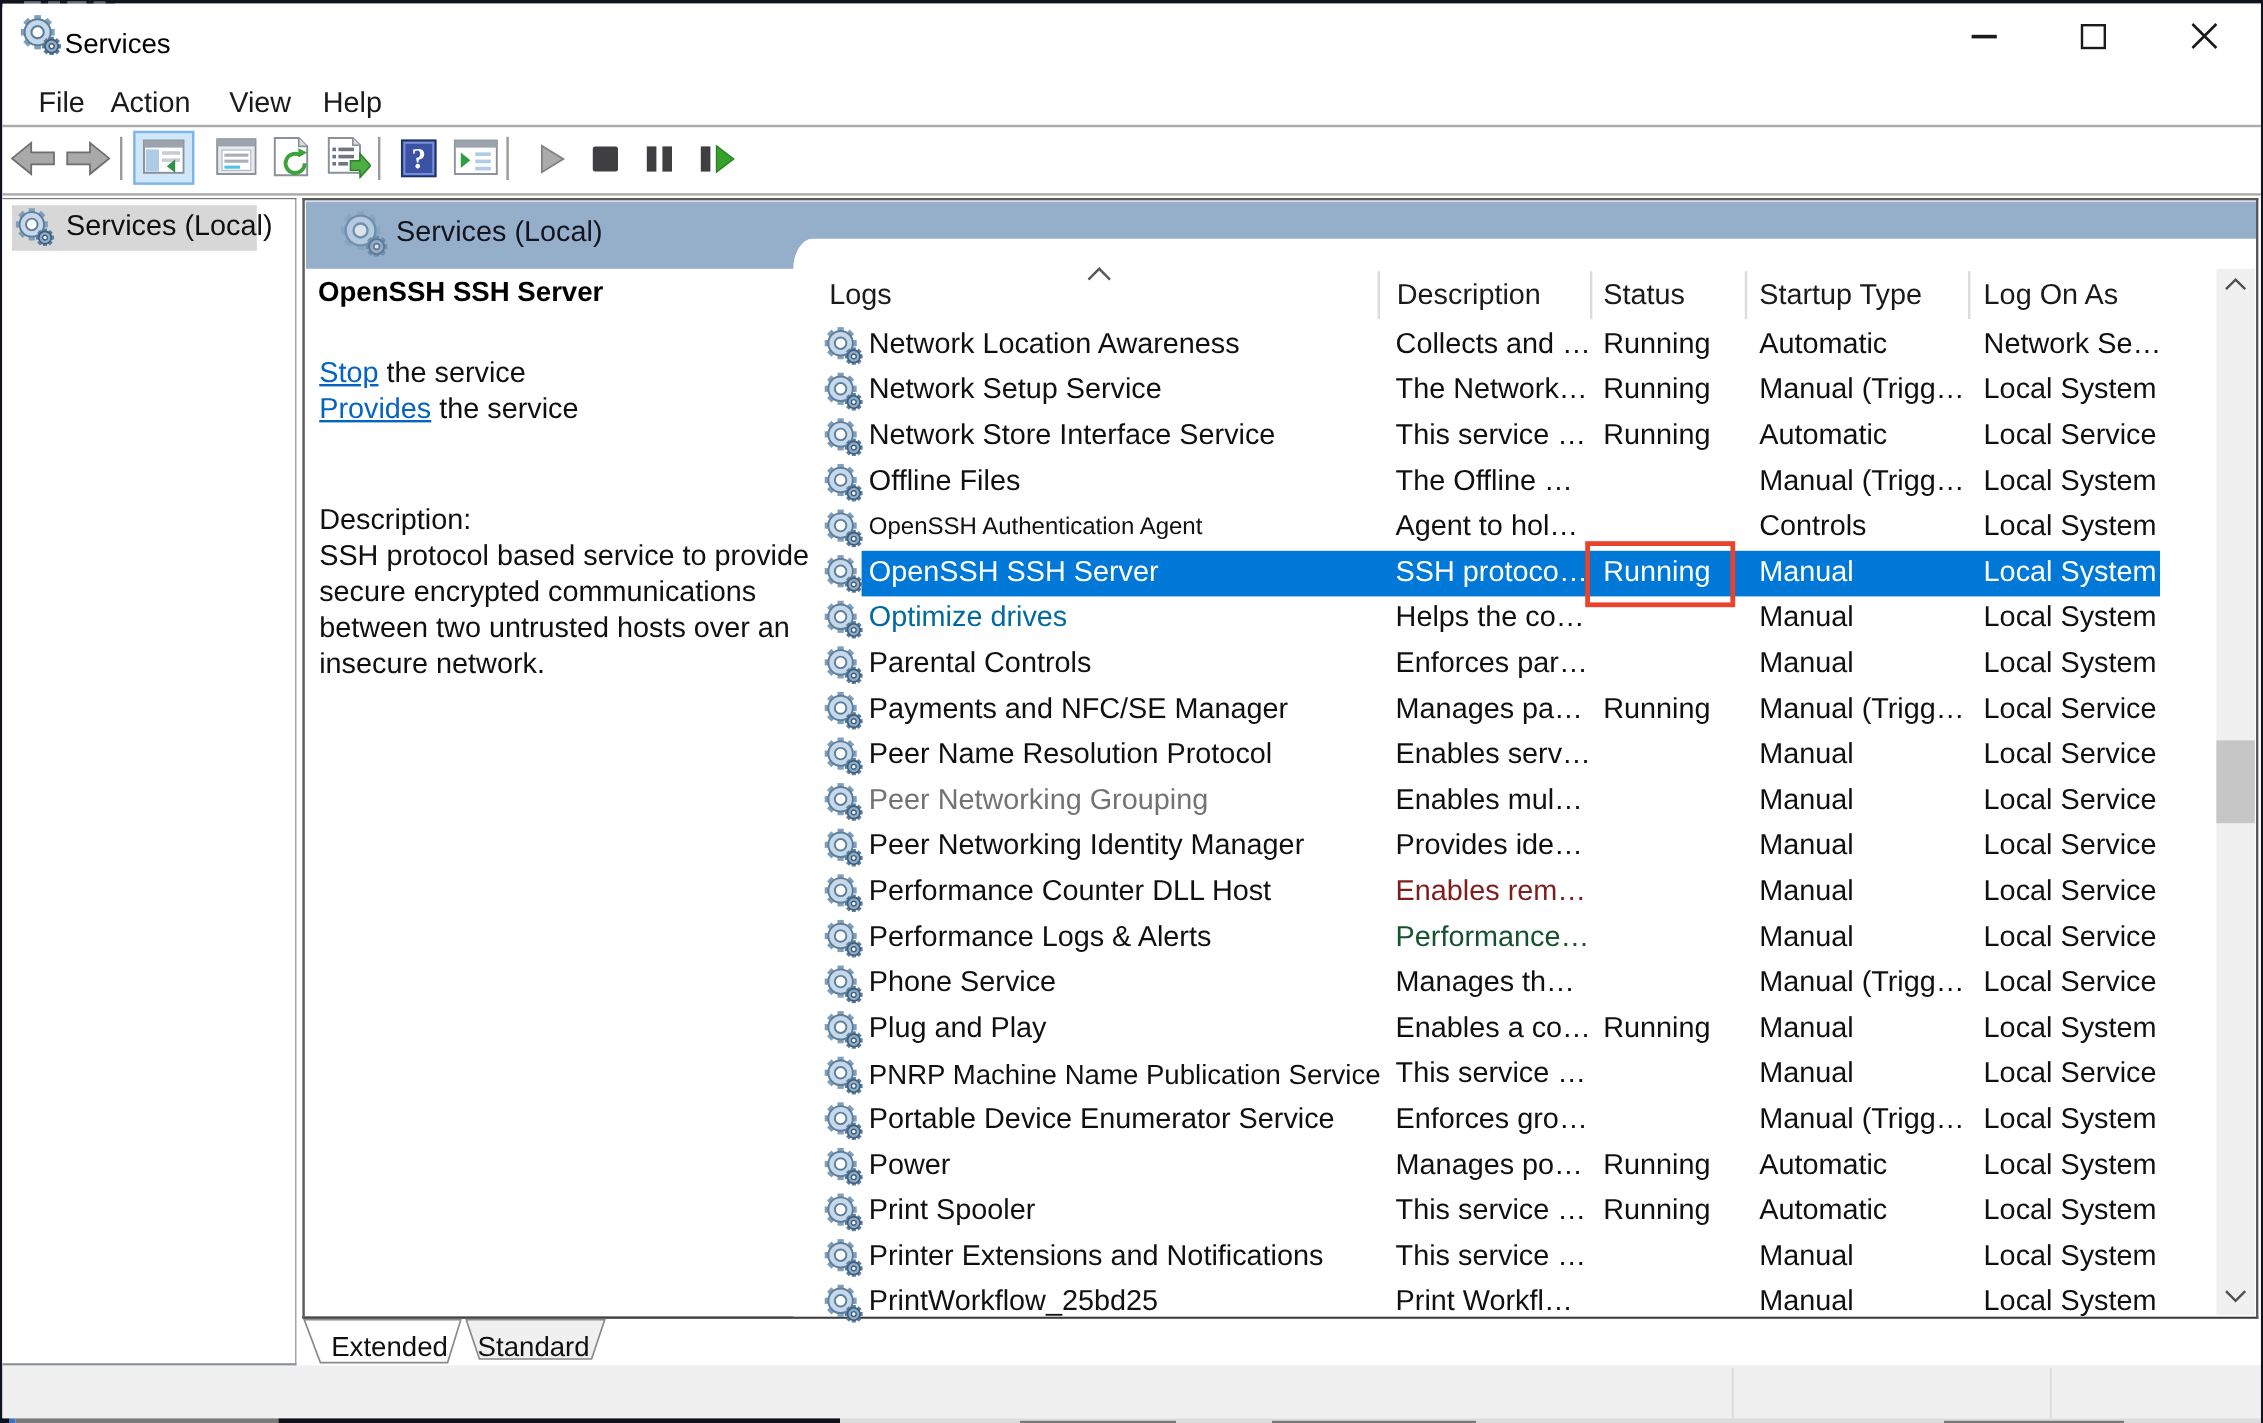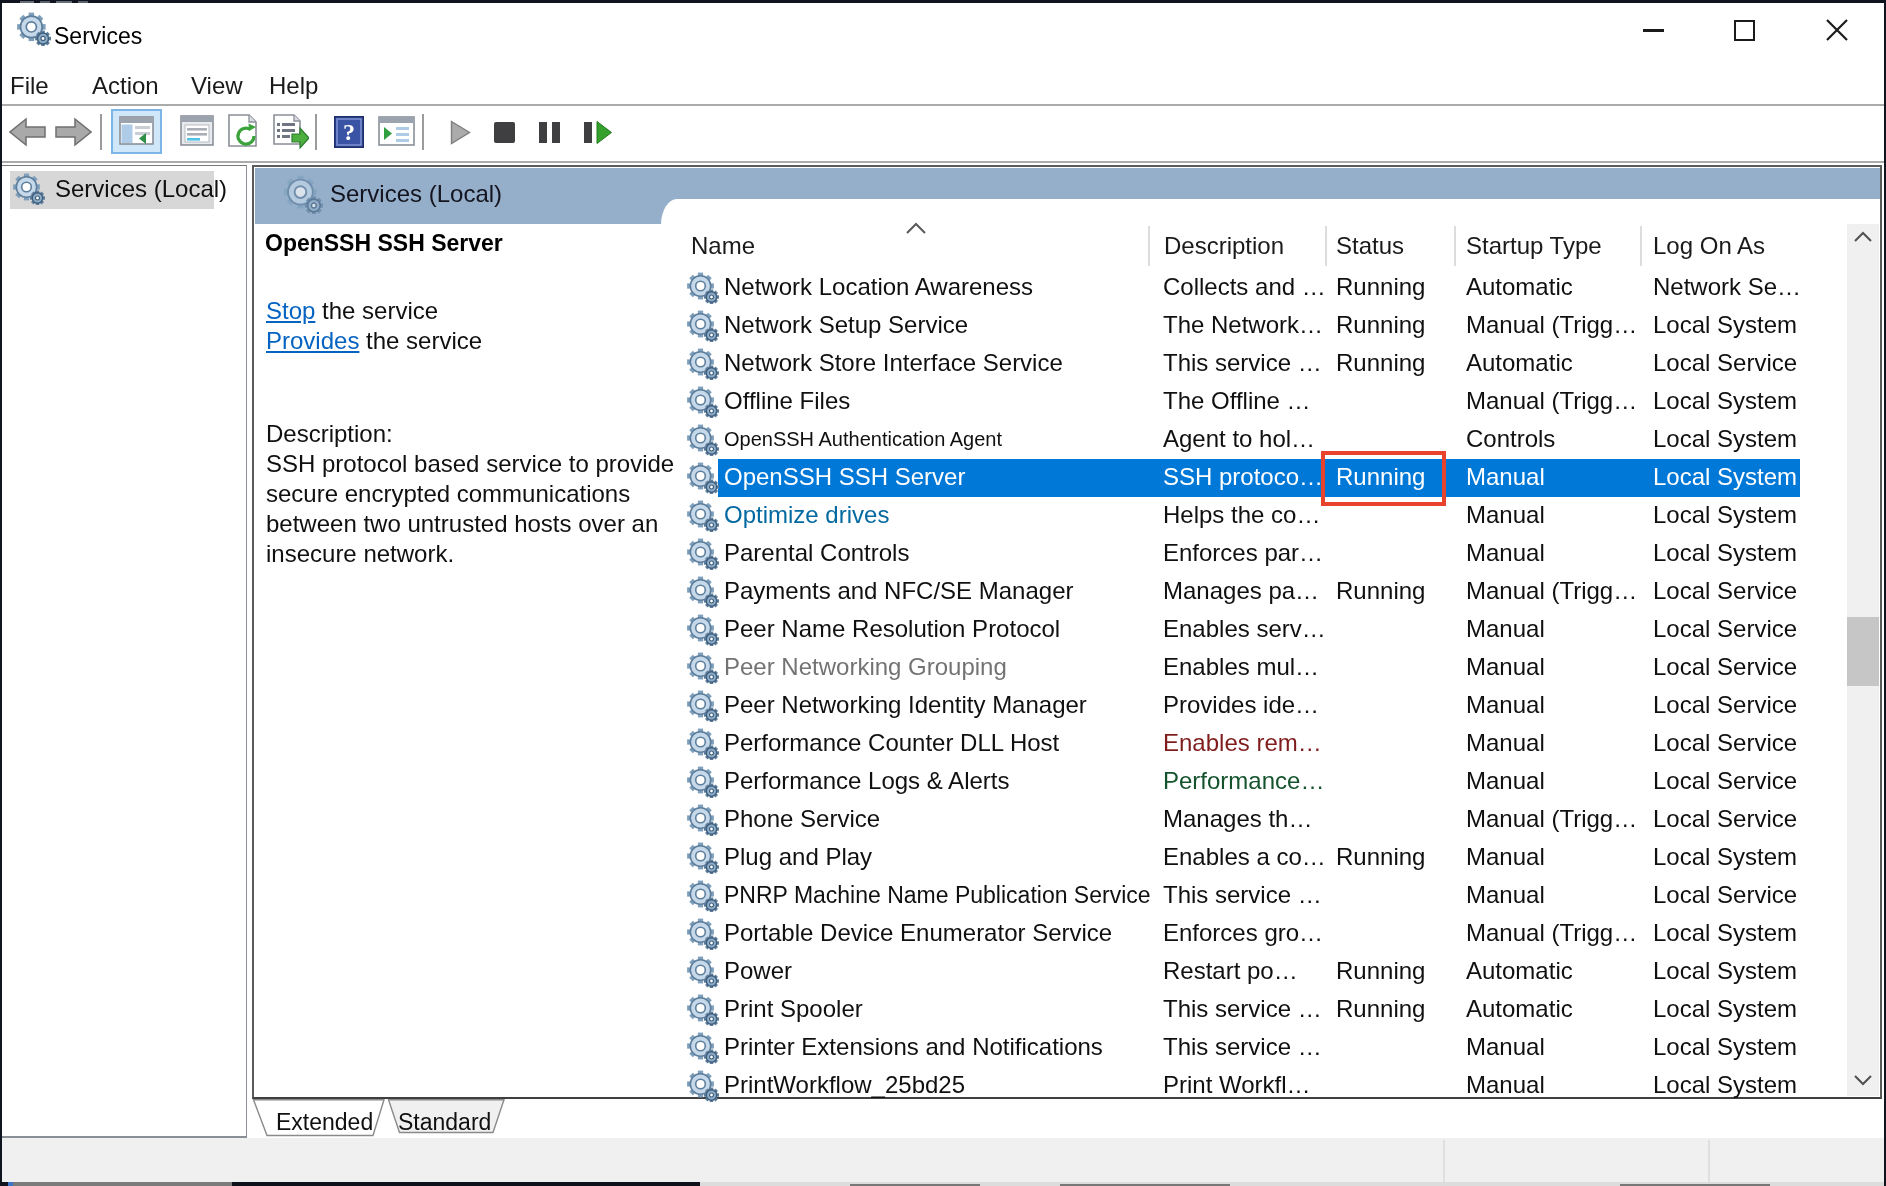--- a/index.html
+++ b/index.html
@@ -51,21 +51,21 @@
 <svg class="abs" style="left:17px;top:12px;width:34px;height:34px">
     <use href="#gear"></use>
   </svg>
 <div class="abs" style="left:54px;top:25px;font-size:23px;line-height:23px;color:#000">Services</div>
 <div class="abs" style="left:1643px;top:29px;width:21px;height:3px;background:#1b1b1b"></div>
 <div class="abs" style="left:1734px;top:20px;width:21px;height:21px;border:2px solid #1b1b1b"></div>
 <svg class="abs" style="left:1826px;top:19px;width:22px;height:22px">
  <path d="M1 1 L21 21 M21 1 L1 21" stroke="#1b1b1b" stroke-width="2.2"></path>
   </svg>
 
-<div class="menu" style="left:10px">File</div>
+<div class="menu" style="left:32px">File</div>
 <div class="menu" style="left:92px">Action</div>
 <div class="menu" style="left:191px">View</div>
 <div class="menu" style="left:269px">Help</div>
 <div class="abs" style="left:2px;top:104px;width:1882px;height:2px;background:#ABABAB"></div>
 
 <svg class="abs" style="left:9px;top:116px;width:37px;height:32px" viewBox="0 0 37 32">
  <path d="M36 11 H17 V3 L1 16 L17 29 V21 H36 Z" fill="#A9A9A9" stroke="#6F6F6F" stroke-width="1.5"></path>
   </svg>
 <svg class="abs" style="left:55px;top:116px;width:37px;height:32px" viewBox="0 0 37 32">
  <path d="M1 11 H20 V3 L36 16 L20 29 V21 H1 Z" fill="#A9A9A9" stroke="#6F6F6F" stroke-width="1.5"></path>
@@ -144,21 +144,21 @@
 <div class="abs" style="left:661px;top:199px;width:1218.5px;height:897.5px;background:#fff;border-top-left-radius:16px 26px"></div>
 <svg class="abs" style="left:284px;top:175px;width:39px;height:39px;opacity:.65">
     <use href="#gear"></use>
   </svg>
 <div class="abs" style="left:330px;top:182px;font-size:24px;line-height:24px;color:#14141E">Services (Local)</div>
 
 <div class="abs" style="left:265px;top:232px;font-size:23px;line-height:23px;font-weight:bold;color:#000">OpenSSH SSH Server</div>
 <div class="abs" style="left:266px;top:296px;font-size:24px;line-height:30px;color:#101010"><span style="color:#0563C1;text-decoration:underline">Stop</span> the service<br><span style="color:#0563C1;text-decoration:underline">Provides</span> the service</div>
 <div class="abs" style="left:266px;top:419px;font-size:24px;line-height:30px;color:#101010">Description:<br>SSH protocol based service to provide<br>secure encrypted communications<br>between two untrusted hosts over an<br>insecure network.</div>
 
-<div class="hdr" style="left:691px">Name</div>
+<div class="hdr" style="left:691px">Logs</div>
 <div class="hdr" style="left:1164px">Description</div>
 <div class="hdr" style="left:1336px">Status</div>
 <div class="hdr" style="left:1466px">Startup Type</div>
 <div class="hdr" style="left:1653px">Log On As</div>
 <svg class="abs" style="left:905px;top:222px;width:22px;height:13px" viewBox="0 0 22 13">
  <path d="M2 11 L11 2 L20 11" fill="none" stroke="#5A5A5A" stroke-width="2"></path>
   </svg>
 <div class="csep" style="left:1148px"></div>
 <div class="csep" style="left:1325px"></div>
 <div class="csep" style="left:1454px"></div>
@@ -295,21 +295,21 @@
     <use href="#gear"></use>
   </svg>
 <div class="rt" style="left:724px;top:914px;color:#101010;font-size:24px">Portable Device Enumerator Service</div>
 <div class="rt" style="left:1163px;top:914px;color:#101010">Enforces gro…</div>
 <div class="rt" style="left:1466px;top:914px;color:#101010">Manual (Trigg…</div>
 <div class="rt" style="left:1653px;top:914px;color:#101010">Local System</div>
 <svg class="gi" style="left:687px;top:956px">
     <use href="#gear"></use>
   </svg>
 <div class="rt" style="left:724px;top:952px;color:#101010;font-size:24px">Power</div>
-<div class="rt" style="left:1163px;top:952px;color:#101010">Restart po…</div>
+<div class="rt" style="left:1163px;top:952px;color:#101010">Manages po…</div>
 <div class="rt" style="left:1336px;top:952px;color:#101010">Running</div>
 <div class="rt" style="left:1466px;top:952px;color:#101010">Automatic</div>
 <div class="rt" style="left:1653px;top:952px;color:#101010">Local System</div>
 <svg class="gi" style="left:687px;top:994px">
     <use href="#gear"></use>
   </svg>
 <div class="rt" style="left:724px;top:990px;color:#101010;font-size:24px">Print Spooler</div>
 <div class="rt" style="left:1163px;top:990px;color:#101010">This service …</div>
 <div class="rt" style="left:1336px;top:990px;color:#101010">Running</div>
 <div class="rt" style="left:1466px;top:990px;color:#101010">Automatic</div>

